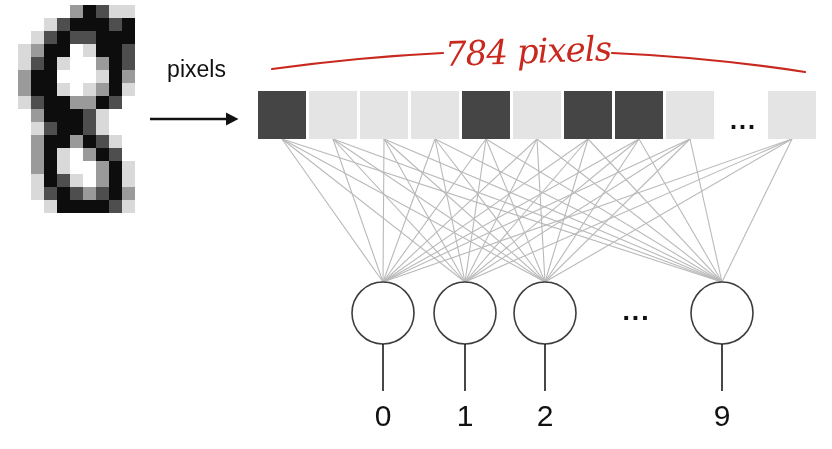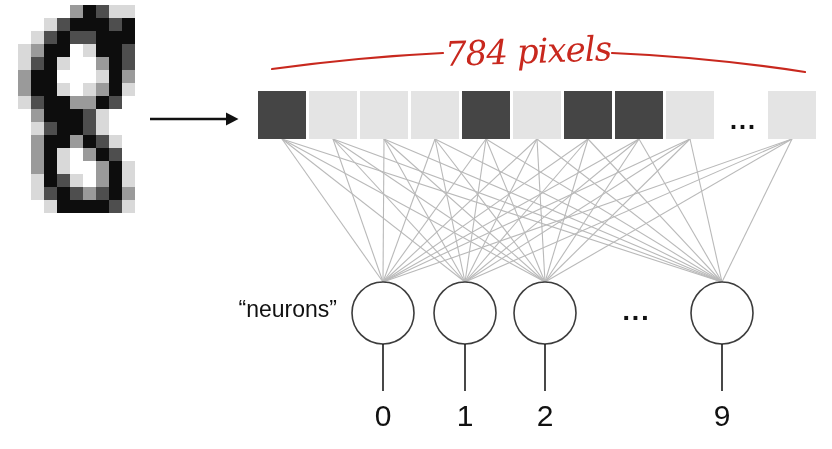--- a/index.html
+++ b/index.html
@@ -264,39 +264,39 @@
       <div class="dpx" style="background: rgb(13, 13, 13);"></div>
       <div class="dpx" style="background: rgb(13, 13, 13);"></div>
       <div class="dpx" style="background: rgb(13, 13, 13);"></div>
       <div class="dpx" style="background: rgb(13, 13, 13);"></div>
       <div class="dpx" style="background: rgb(78, 78, 78);"></div>
       <div class="dpx" style="background: rgb(217, 217, 217);"></div>
       <div class="dpx" style="background: rgb(255, 255, 255);"></div>
     </div>
 
   <div id="sizelbl">
+    <div>pixels</div>
   </div>
 
   <div id="redtext" style="color: rgb(200, 40, 30);">784 pixels</div>
 
   <div id="pixelrow">
       <div class="pxcell" style="left: 258px; background: rgb(69, 69, 69);"></div>
       <div class="pxcell" style="left: 309px; background: rgb(228, 228, 228);"></div>
       <div class="pxcell" style="left: 360px; background: rgb(228, 228, 228);"></div>
       <div class="pxcell" style="left: 411px; background: rgb(228, 228, 228);"></div>
       <div class="pxcell" style="left: 462px; background: rgb(69, 69, 69);"></div>
       <div class="pxcell" style="left: 513px; background: rgb(228, 228, 228);"></div>
       <div class="pxcell" style="left: 564px; background: rgb(69, 69, 69);"></div>
       <div class="pxcell" style="left: 615px; background: rgb(69, 69, 69);"></div>
       <div class="pxcell" style="left: 666px; background: rgb(228, 228, 228);"></div>
       <div class="pxcell" style="left: 768px; background: rgb(228, 228, 228);"></div>
     </div>
   <span id="rowdots" class="dots">...</span>
 
-  <div id="neuronslbl">“neurons”</div>
   <span id="neurondots" class="dots">...</span>
 
   <div id="outputs">
       <div class="outlabel" style="left: 353px;">0</div>
       <div class="outlabel" style="left: 435px;">1</div>
       <div class="outlabel" style="left: 515px;">2</div>
       <div class="outlabel" style="left: 692px;">9</div>
     </div>
 </div>
 

